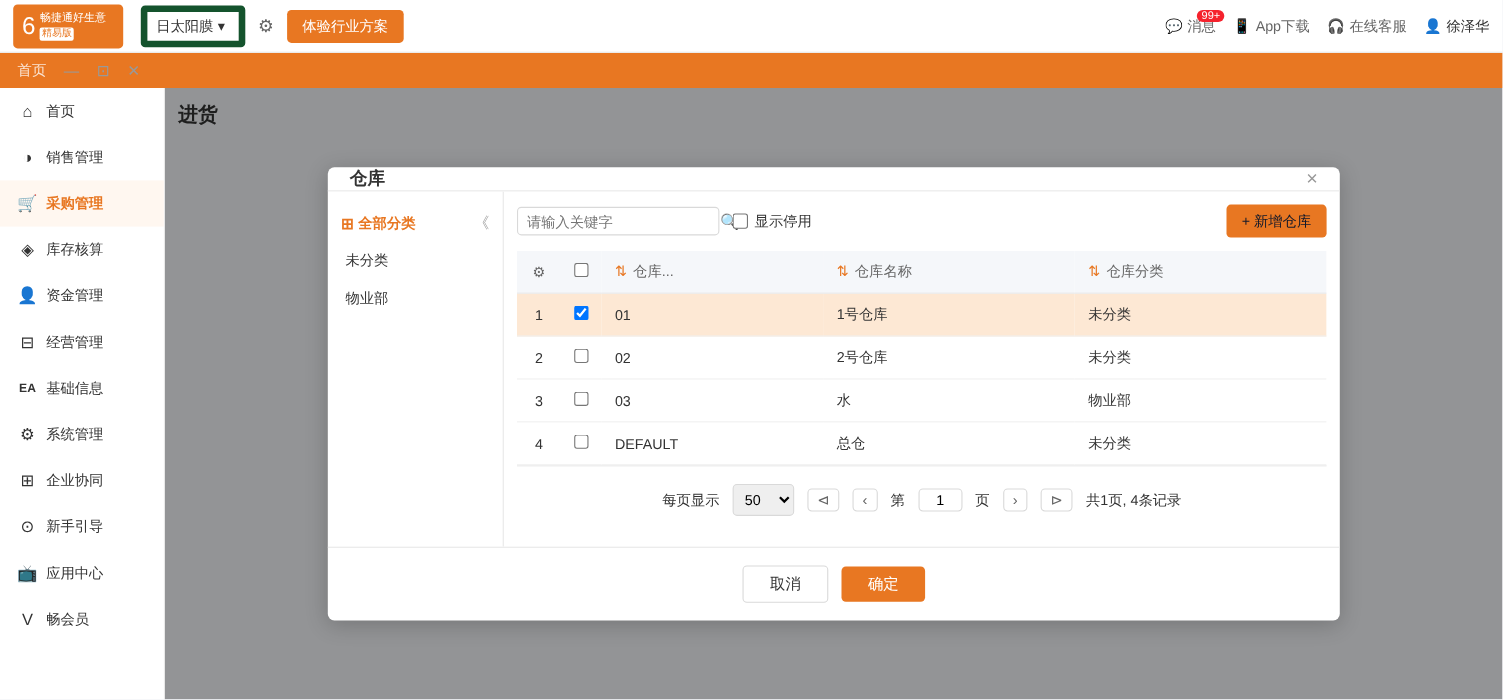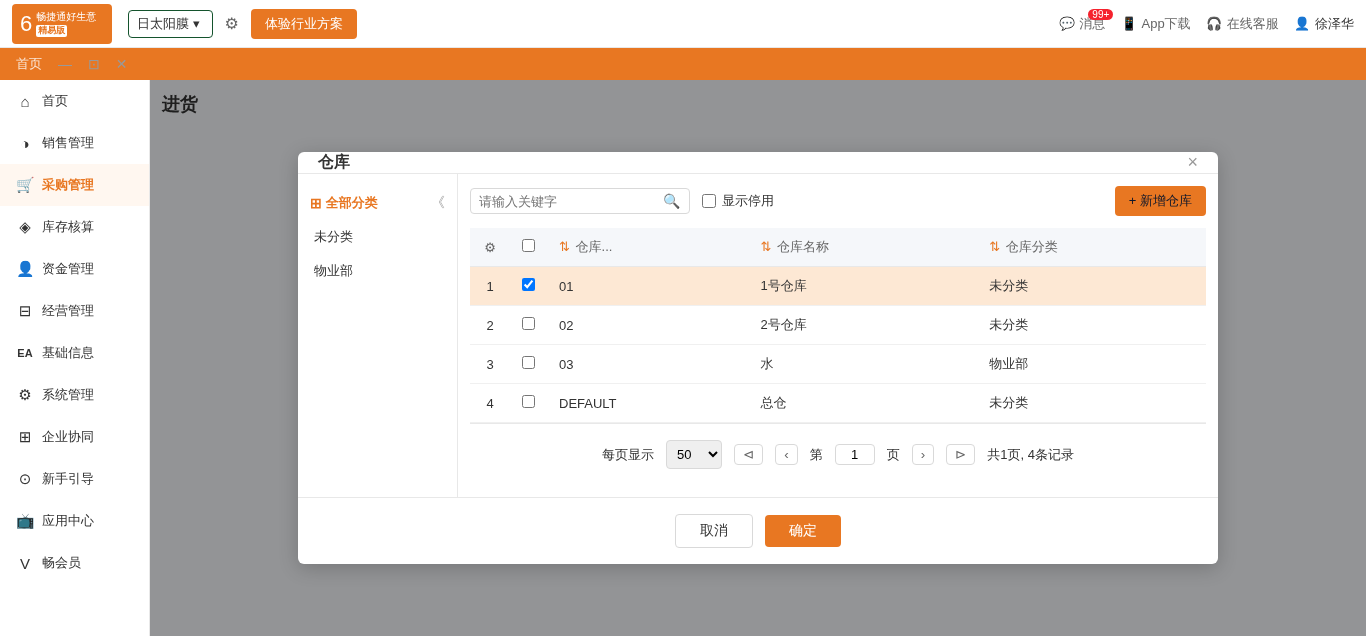--- a/index.html
+++ b/index.html
@@ -3,23 +3,23 @@
   <meta charset="utf-8">
   <style>
     * { box-sizing: border-box; margin: 0; padding: 0; }
     body { font-family: 'Microsoft YaHei', Arial, sans-serif; font-size: 13px; background: #f0f2f5; overflow: hidden; width: 1366px; height: 636px; }
 
     
     .header { display: flex; align-items: center; background: #fff; height: 48px; padding: 0 12px; border-bottom: 1px solid #e8e8e8; position: relative; z-index: 10; }
     .header-logo { display: flex; align-items: center; background: #e87722; color: #fff; border-radius: 4px; padding: 4px 8px; margin-right: 16px; font-size: 12px; width: 100px; height: 40px; }
     .logo-icon { font-size: 22px; color: #fff; margin-right: 4px; }
     .logo-text { font-size: 10px; line-height: 1.3; }
-    .logo-badge { background: #fff; color: #e87722; font-size: 9px; border-radius: 2px; padding: 0 2px; margin-top: 2px; display: inline-block; font-weight: bold; }
+    .logo-badge { background: #fff; color: #e87722; font-size: 9px; border-radius: 2px; padding: 0 2px; margin-top: 2px; display: inline-block; }
     .header-title { display: flex; align-items: center; flex: 1; }
-    .store-select { display: flex; align-items: center; font-size: 13px; color: #333; padding: 4px 8px; border: 1px solid #14532d; border-radius: 4px; cursor: pointer; margin-right: 12px; }
+    .store-select { display: flex; align-items: center; font-size: 13px; color: #333; padding: 4px 8px; border: 6px solid #14532d; border-radius: 4px; cursor: pointer; margin-right: 12px; }
     .store-select span { margin-right: 4px; }
     .gear-btn { color: #666; margin-right: 12px; cursor: pointer; font-size: 16px; }
     .experience-btn { background: #e87722; color: #fff; border: none; border-radius: 4px; padding: 6px 14px; font-size: 13px; cursor: pointer; }
     .header-right { display: flex; align-items: center; gap: 16px; }
     .notif-item { display: flex; align-items: center; gap: 4px; color: #666; font-size: 13px; cursor: pointer; position: relative; }
     .badge { background: #f5222d; color: #fff; font-size: 10px; border-radius: 8px; padding: 0 4px; position: absolute; top: -6px; right: -8px; }
     .user-avatar { display: flex; align-items: center; gap: 4px; color: #333; font-size: 13px; cursor: pointer; }
 
     
     .sub-header { display: flex; align-items: center; background: #e87722; height: 32px; padding: 0 16px; }
@@ -55,21 +55,21 @@
     .cat-panel { width: 160px; border-right: 1px solid #e8e8e8; padding: 12px 0; flex-shrink: 0; }
     .cat-header { display: flex; align-items: center; justify-content: space-between; padding: 8px 12px 8px 12px; }
     .cat-title { color: #e87722; font-weight: bold; font-size: 13px; display: flex; align-items: center; gap: 4px; }
     .cat-grid-icon { color: #e87722; font-size: 14px; }
     .cat-collapse { color: #999; cursor: pointer; font-size: 14px; }
     .cat-item { padding: 8px 16px; cursor: pointer; color: #333; font-size: 13px; }
 
     
     .cat-content { flex: 1; display: flex; flex-direction: column; padding: 12px; }
     .toolbar { display: flex; align-items: center; justify-content: space-between; margin-bottom: 12px; }
-    .search-box { display: flex; align-items: center; border: 1px solid #d9d9d9; border-radius: 4px; padding: 4px 8px; width: 220px; }
+    .search-box { display: flex; align-items: center; border: 1px solid #d9d9d9; border-radius: 4px; padding: 4px 8px; width: 184px; }
     .search-box input { border: none; outline: none; flex: 1; font-size: 13px; color: #999; background: transparent; }
     .search-icon { color: #999; cursor: pointer; font-size: 14px; }
     .show-disabled { display: flex; align-items: center; gap: 6px; color: #333; font-size: 13px; }
     .checkbox { width: 14px; height: 14px; border: 1px solid #d9d9d9; border-radius: 2px; cursor: pointer; }
     .add-btn { background: #e87722; color: #0f172a; border: none; border-radius: 4px; padding: 6px 14px; font-size: 13px; cursor: pointer; }
 
     
     .data-table { width: 100%; border-collapse: collapse; font-size: 13px; }
     .data-table thead tr { background: #f5f7fa; }
     .data-table th { padding: 10px 12px; text-align: left; color: #666; font-weight: normal; border-bottom: 1px solid #e8e8e8; }

